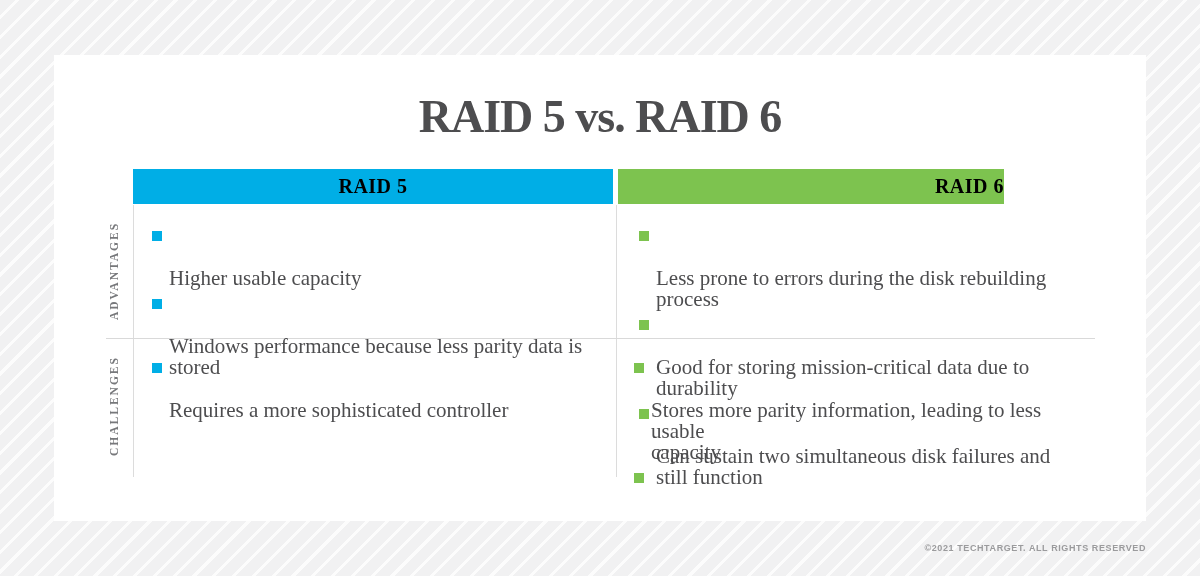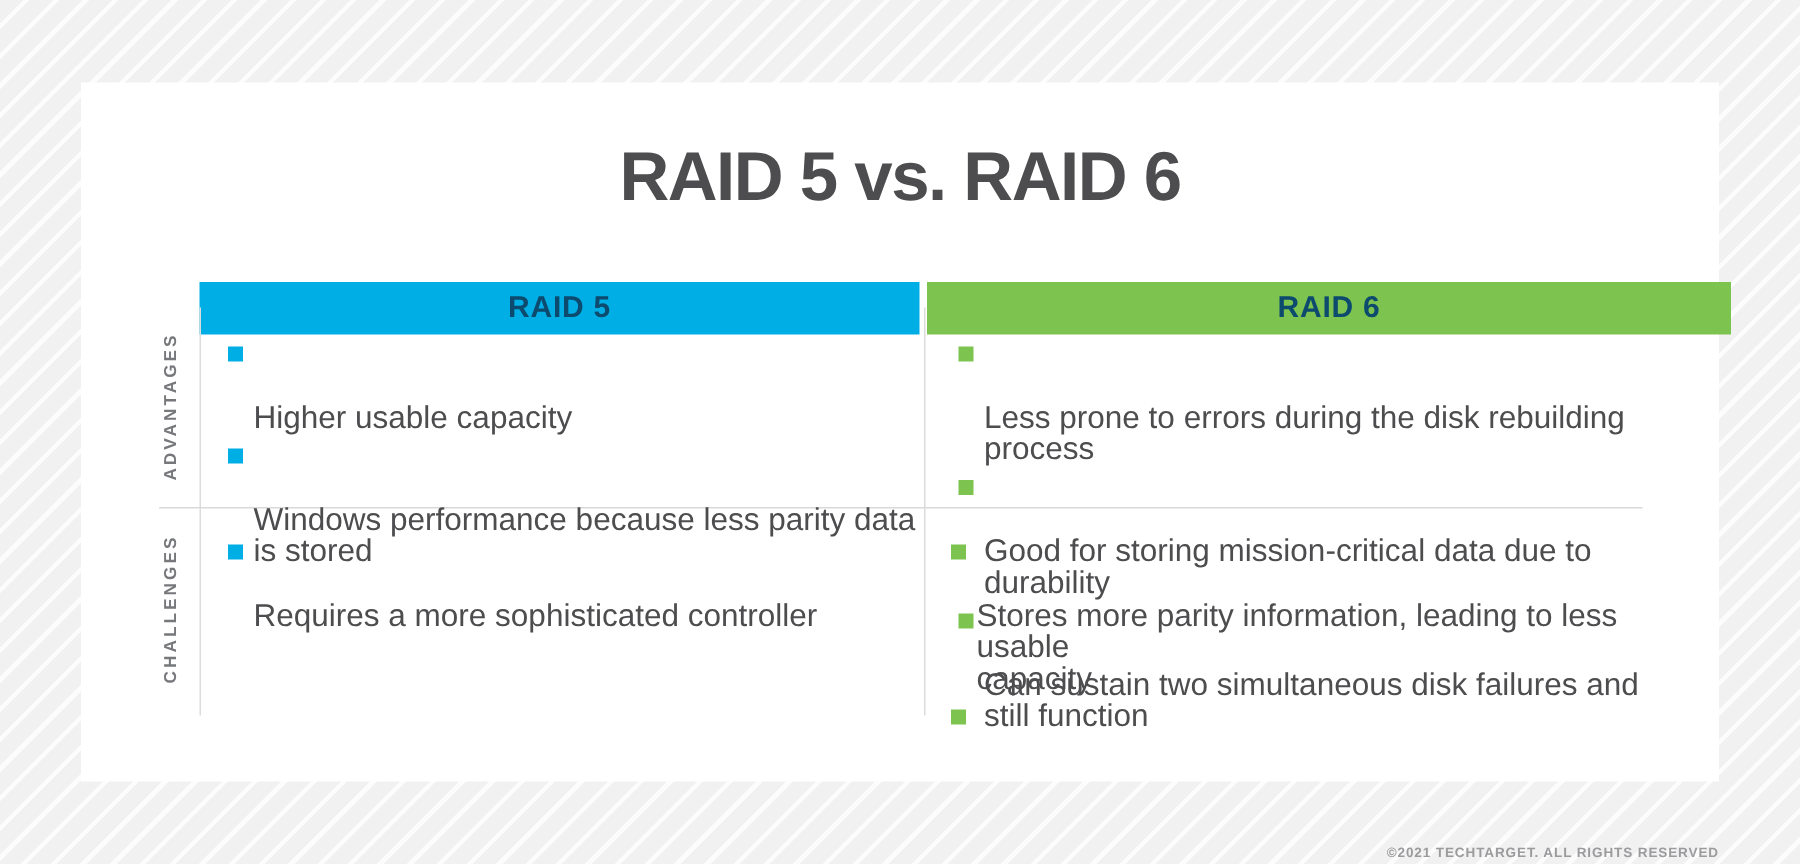--- a/index.html
+++ b/index.html
@@ -14,47 +14,48 @@
       #fcfcfc 11px, #fcfcfc 14px
     );
     overflow: hidden;
   }
 
   .card {
     position: absolute;
     left: 54px; top: 55px;
     width: 1092px; height: 466px;
     background: #ffffff;
+    font-family: Liberation Serif, serif;
   }
 
   .title {
     position: absolute;
     top: 35px; left: 0;
     width: 100%;
     text-align: center;
     font-size: 46px;
     font-weight: bold;
     letter-spacing: -1px;
     color: #4d4d4f;
   }
 
   .col-header {
     position: absolute;
-    top: 133px;
+    top: 114px;
     height: 35px;
     display: flex;
     align-items: center;
     justify-content: center;
-    color: #0c4a6e;
+    color: #000000;
     font-size: 20px;
     font-weight: bold;
     letter-spacing: 0.5px;
   }
   .col-header.raid5 { left: 79px;  width: 480px; background: #00aee6; }
-  .col-header.raid6 { left: 564px; width: 536px; background: #7dc34f; }
+  .col-header.raid6 { left: 564px; width: 386px; background: #7dc34f; justify-content: flex-end; }
 
   .vline {
     position: absolute;
     top: 150px;
     width: 1px;
     height: 272px;
     background: #dcdcdc;
   }
   .vline.left { left: 79px; }
   .vline.mid  { left: 562px; }
@@ -107,21 +108,20 @@
   .sq.blue  { background: #00aee6; }
   .sq.green { background: #7dc34f; }
 
   .copyright {
     position: absolute;
     top: 543px; right: 54px;
     font-size: 9px;
     font-weight: bold;
     letter-spacing: 0.6px;
     color: #9b9b9d;
-    margin-top: 20px;
   }
 </style>
 </head>
 <body>
 
 <div class="card">
 
   <div class="title">RAID 5 vs. RAID 6</div>
 
   <div class="col-header raid5">

